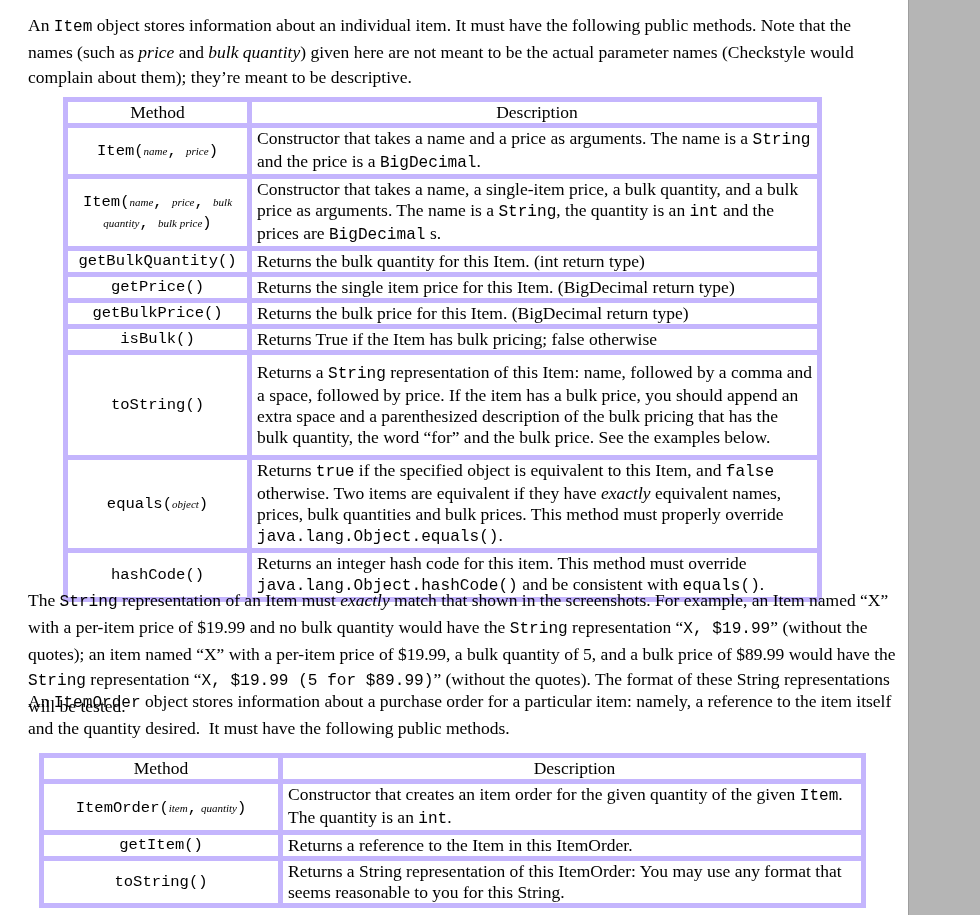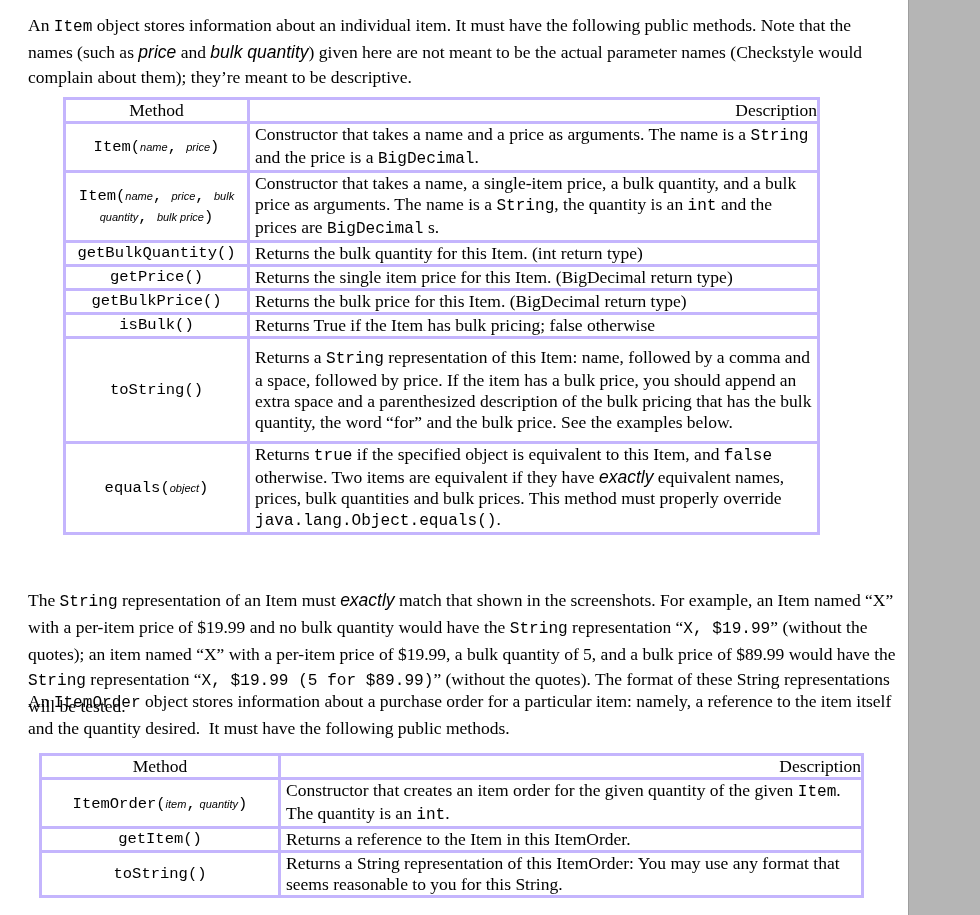--- a/index.html
+++ b/index.html
@@ -22,37 +22,37 @@
   #para-order  { left: 28px; top: 689px; width: 874px; }
 
   table {
     position: absolute; border-collapse: collapse; table-layout: fixed;
     font-size: 17.5px;
   }
   #item-table  { left: 63px; top: 97px; }
   #order-table { left: 39px; top: 753px; }
   #item-table  col.c1 { width: 184px; } #item-table  col.c2 { width: 570px; }
   #order-table col.c1 { width: 239px; } #order-table col.c2 { width: 583px; }
-  th, td { border: 3px solid #c4b5fd; vertical-align: middle; }
+  th, td { border: 5px solid #c4b5fd; vertical-align: middle; }
   thead tr { height: 23px; }
   #order-table thead tr { height: 22px; }
   th { font-weight: normal; font-size: 17.5px; }
   th.method-h { text-align: center; }
-  th.desc-h { text-align: right; padding-left: 5px; margin-top: 20px; }
+  th.desc-h { text-align: center; padding-left: 5px; margin-top: 20px; }
   td.method-cell {
     text-align: center; line-height: 21px; padding: 0 2px;
     font-family: "Liberation Mono", "DejaVu Sans Mono", monospace;
     font-size: 15.5px;
   }
   td.desc-cell { text-align: left; line-height: 21px; padding: 0 4px 0 5px; }
   
   .sg        { font-family: "Liberation Serif", "DejaVu Serif", serif; font-style: normal; }
   .sg.mono   { font-family: "Liberation Mono", "DejaVu Sans Mono", monospace; font-size: 0.92em; }
   td.method-cell .sg.mono { font-size: 15.5px; }
-  .sg.italic { font-family: Liberation Sans, sans-serif; font-style: italic; text-align: right; }
+  .sg.italic { font-family: Liberation Serif, serif; font-style: italic; text-align: right; }
   td.method-cell .sg.italic { font-size: 11px; }
 </style>
 </head>
 <body>
 
 <div class="page">
 
   <p class="para" id="para-intro"><span class="sg">An </span><span class="sg mono">Item</span><span class="sg"> object stores information about an individual item. It must have the following public methods. Note that the names (such as </span><span class="sg italic">price</span><span class="sg"> and </span><span class="sg italic">bulk quantity</span><span class="sg">) given here are not meant to be the actual parameter names (Checkstyle would complain about them); they’re meant to be descriptive.</span></p>
 
   <table id="item-table">
@@ -92,20 +92,24 @@
           <td class="desc-cell"><span class="sg">Returns True if the Item has bulk pricing; false otherwise</span></td>
         </tr>
         <tr style="height: 105px;">
           <td class="method-cell"><span class="sg mono">toString()</span></td>
           <td class="desc-cell"><span class="sg">Returns a </span><span class="sg mono">String</span><span class="sg"> representation of this Item: name, followed by a comma and a space, followed by price. If the item has a bulk price, you should append an extra space and a parenthesized description of the bulk pricing that has the bulk quantity, the word “for” and the bulk price. See the examples below.</span></td>
         </tr>
         <tr style="height: 82px;">
           <td class="method-cell"><span class="sg mono">equals(</span><span class="sg italic">object</span><span class="sg mono">)</span></td>
           <td class="desc-cell"><span class="sg">Returns </span><span class="sg mono">true</span><span class="sg"> if the specified object is equivalent to this Item, and </span><span class="sg mono">false</span><span class="sg"> otherwise. Two items are equivalent if they have </span><span class="sg italic">exactly</span><span class="sg"> equivalent names, prices, bulk quantities and bulk prices. This method must properly override </span><span class="sg mono">java.lang.Object.equals()</span><span class="sg">.</span></td>
         </tr>
+        <tr style="height: 44px;">
+          <td class="method-cell"><span class="sg mono">hashCode()</span></td>
+          <td class="desc-cell"><span class="sg">Returns an integer hash code for this item. This method must override </span><span class="sg mono">java.lang.Object.hashCode()</span><span class="sg"> and be consistent with </span><span class="sg mono">equals()</span><span class="sg">.</span></td>
+        </tr>
       </tbody>
   </table>
 
   <p class="para" id="para-strrep"><span class="sg">The </span><span class="sg mono">String</span><span class="sg"> representation of an Item must </span><span class="sg italic">exactly</span><span class="sg"> match that shown in the screenshots. For example, an Item named “X” with a per-item price of $19.99 and no bulk quantity would have the </span><span class="sg mono">String</span><span class="sg"> representation “</span><span class="sg mono">X, $19.99</span><span class="sg">” (without the quotes); an item named “X” with a per-item price of $19.99, a bulk quantity of 5, and a bulk price of $89.99 would have the </span><span class="sg mono">String</span><span class="sg"> representation “</span><span class="sg mono">X, $19.99 (5 for $89.99)</span><span class="sg">” (without the quotes). The format of these String representations will be tested.</span></p>
 
   <p class="para" id="para-order"><span class="sg">An </span><span class="sg mono">ItemOrder</span><span class="sg"> object stores information about a purchase order for a particular item: namely, a reference to the item itself and the quantity desired.&nbsp; It must have the following public methods.</span></p>
 
   <table id="order-table">
     <colgroup>
         <col class="c1">

